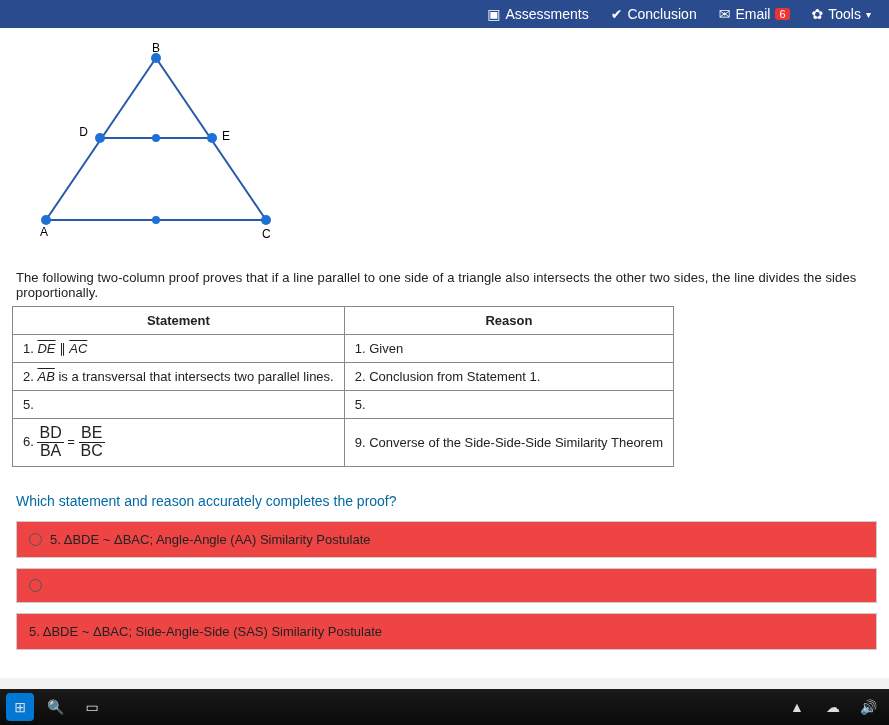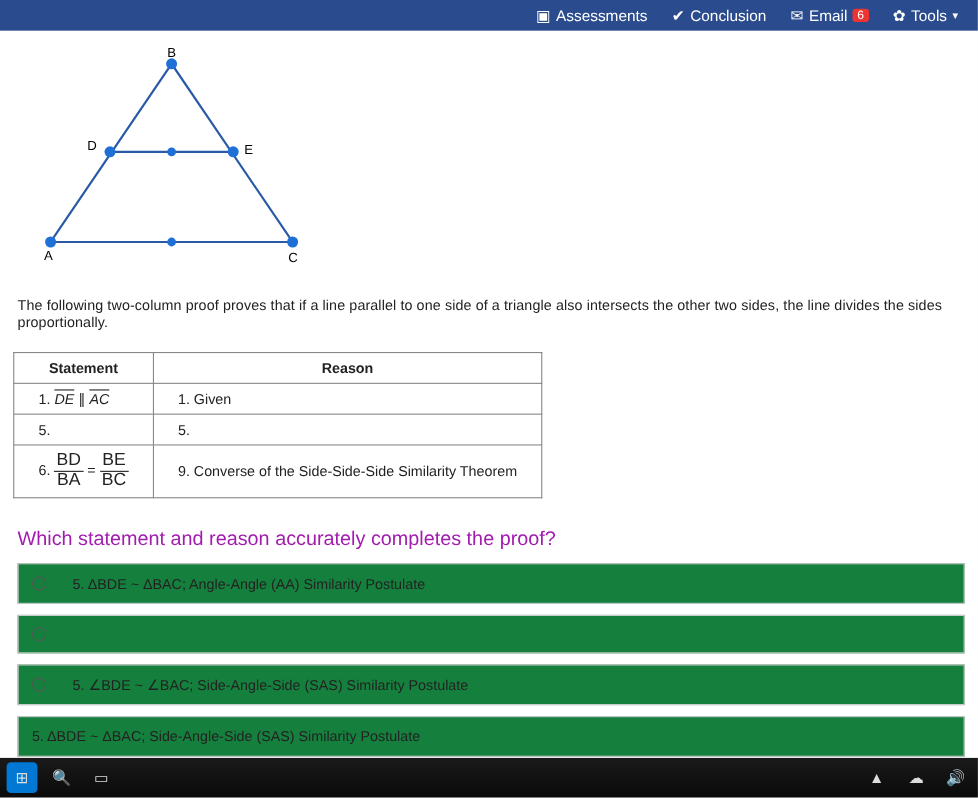--- a/index.html
+++ b/index.html
@@ -18,48 +18,48 @@
   align-items: center;
   padding: 4px 18px;
   font-size: 14px;
   height: 28px;
   gap: 22px;
 }
 .topbar .navitem { display:flex; align-items:center; gap:5px; cursor:pointer; }
 .badge { background:#e33; border-radius:3px; padding:0 4px; font-size:11px; }
 .content { background:#fff; padding: 6px 12px 18px 12px; }
 .diagram-wrap { width: 260px; background:#fff; padding:6px 4px 6px 4px; }
-.proof-intro { font-size: 13px; color:#222; margin: 14px 0 20px 4px; letter-spacing:0.1px; }
+.proof-intro { font-size: 13px; color:#222; margin: 14px 0 6px 4px; letter-spacing:0.1px; }
 table.proof {
   border-collapse: collapse;
   font-size: 13px;
   color:#222;
   margin-bottom: 26px;
 }
 table.proof th, table.proof td {
   border: 1px solid #888;
-  padding: 6px 22px;
+  padding: 6px 10px;
   text-align: left;
 }
 table.proof th { font-weight: bold; text-align:center; font-size:13px; }
 .math-over { text-decoration: overline; font-style: italic; }
 .frac { display:inline-block; vertical-align:middle; text-align:center; line-height:1.05; font-size:16px; }
 .frac .num { display:block; border-bottom:1px solid #222; padding:0 2px; }
 .frac .den { display:block; padding:0 2px; }
-.question { font-size: 18px; color:#a21caf; margin: 0 0 12px 4px; }
+.question { font-size: 14px; color:#0369a1; margin: 0 0 12px 4px; }
 .option {
   border: 1px solid #ccc;
-  background:#15803d;
+  background:#ef4444;
   padding: 10px 12px;
   margin: 0 0 10px 4px;
   font-size: 13px;
   color:#222;
   display:flex;
   align-items:center;
-  gap:24px;
+  gap:8px;
   cursor:pointer;
 }
 .radio {
   width:13px; height:13px; border:1.5px solid #555; border-radius:50%; flex:0 0 auto;
 }
 .taskbar {
   position:absolute; bottom:0; left:0; right:0; height:36px;
   background: linear-gradient(#1a1a1a,#0a0a0a);
   display:flex; align-items:center; padding:0 6px; gap:8px;
 }
@@ -124,20 +124,26 @@
       <th>Statement</th>
       <th>Reason</th>
     </tr>
     <tr>
       <td><span>1.</span>
         <span class="math-over">DE</span><span> ∥ </span><span class="math-over">AC</span>
       </td>
       <td>1. Given</td>
     </tr>
     <tr>
+      <td><span>2.</span>
+        <span class="math-over">AB</span><span> is a transversal that intersects two parallel lines.</span>
+      </td>
+      <td>2. Conclusion from Statement 1.</td>
+    </tr>
+    <tr>
       <td><span>5.</span> <span></span></td>
       <td>5.</td>
     </tr>
     <tr>
       <td><span>6.</span>
         <span class="frac"><span class="num">BD</span><span class="den">BA</span></span><span> = </span><span class="frac"><span class="num">BE</span><span class="den">BC</span></span>
       </td>
       <td>9. Converse of the Side-Side-Side Similarity Theorem</td>
     </tr>
   </tbody>
@@ -146,24 +152,20 @@
   <p class="question">Which statement and reason accurately completes the proof?</p>
 
   <div class="option">
     <span class="radio"></span>
     <span>5. ΔBDE ~ ΔBAC; Angle-Angle (AA) Similarity Postulate</span>
   </div>
   <div class="option">
     <span class="radio"></span>
   </div>
   <div class="option">
-    <span class="radio"></span>
-    <span>5. ∠BDE ~ ∠BAC; Side-Angle-Side (SAS) Similarity Postulate</span>
-  </div>
-  <div class="option">
 
     <span>5. ΔBDE ~ ΔBAC; Side-Angle-Side (SAS) Similarity Postulate</span>
   </div>
 
 </div>
 
 <div class="taskbar">
   <div class="tbicon startbtn">⊞</div>
   <div class="tbicon">🔍</div>
   <div class="tbicon">▭</div>

